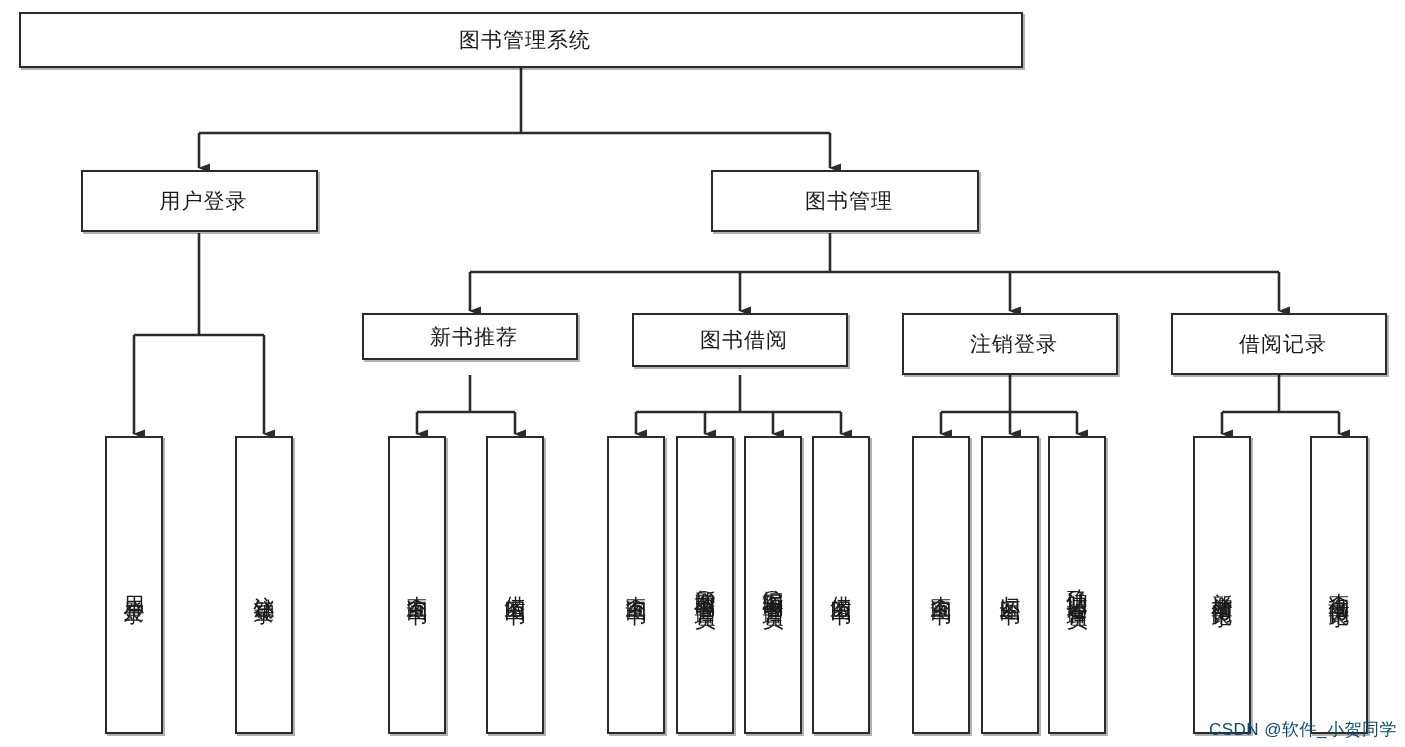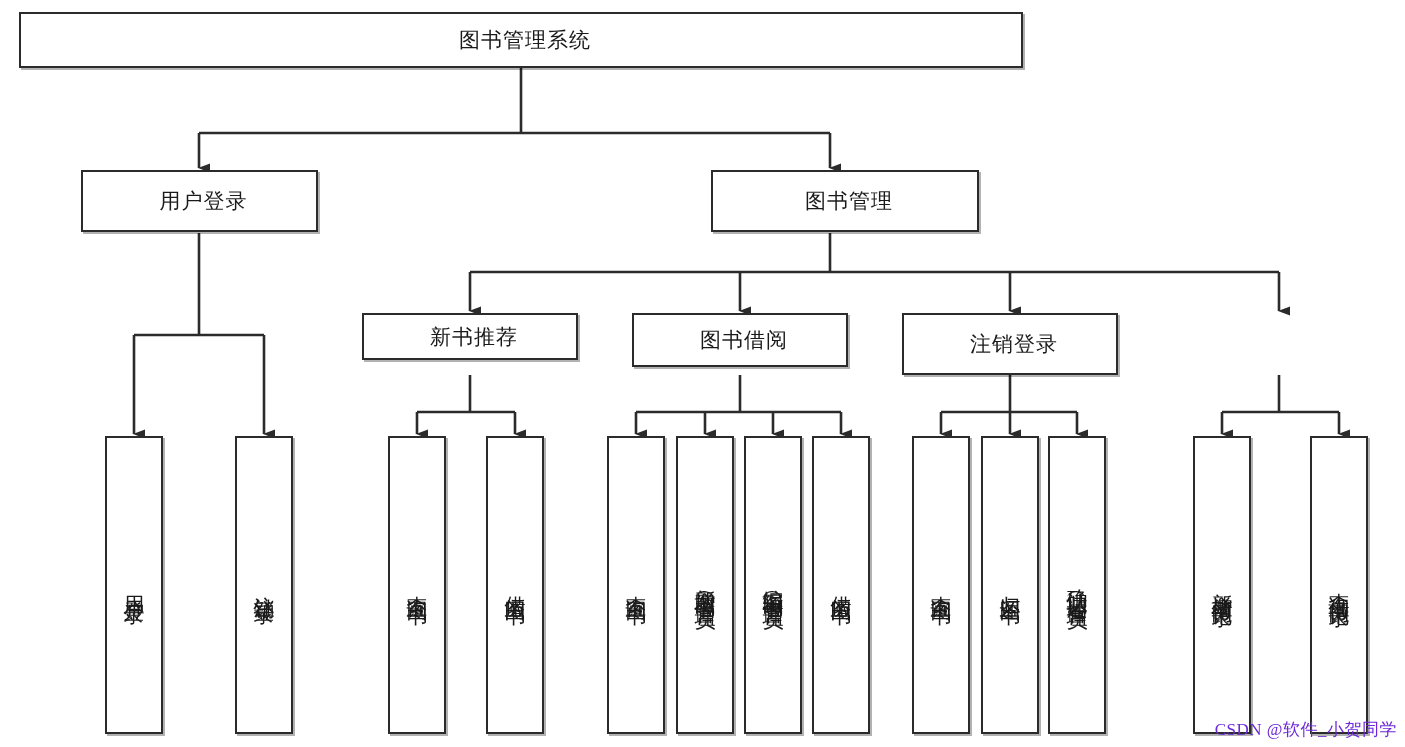--- a/index.html
+++ b/index.html
@@ -60,25 +60,24 @@
   }
   .node.horiz .label {
     display: block;
     white-space: nowrap;
   }
   #watermark {
     position: absolute;
     right: 8px;
     bottom: 6px;
     font-size: 17px;
-    color: #6d28d9;
+    color: #0c4a6e;
     z-index: 5;
     white-space: nowrap;
     letter-spacing: 0.5px;
-    font-family: Liberation Serif, serif;
   }
 </style>
 </head>
 <body>
 
 <div id="canvas">
 
   <svg id="edges" viewBox="0 0 1405 747" xmlns="http://www.w3.org/2000/svg">
     <defs>
       <marker id="arw" markerWidth="10" markerHeight="12" refX="4.6" refY="11" orient="auto" markerUnits="userSpaceOnUse">
@@ -146,20 +145,23 @@
   </div>
 
   <div class="node horiz" style="left:632px; top:313px; width:216px; height:54px;">
     <span class="label">图书借阅</span>
   </div>
 
   <div class="node horiz" style="left:902px; top:313px; width:216px; height:62px;">
     <span class="label">注销登录</span>
   </div>
 
+  <div class="node horiz" style="left:1171px; top:313px; width:216px; height:62px;">
+    <span class="label">借阅记录</span>
+  </div>
 
   <div class="node vert" style="left:105px; top:436px; width:58px; height:298px;">
     <span class="label">用户登录</span>
   </div>
 
   <div class="node vert" style="left:235px; top:436px; width:58px; height:298px;">
     <span class="label">注销登录</span>
   </div>
 
   <div class="node vert" style="left:388px; top:436px; width:58px; height:298px;">

